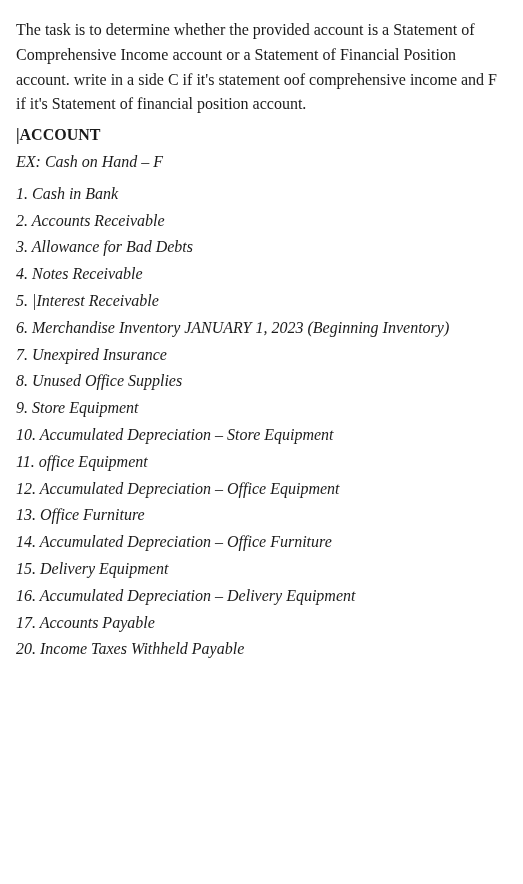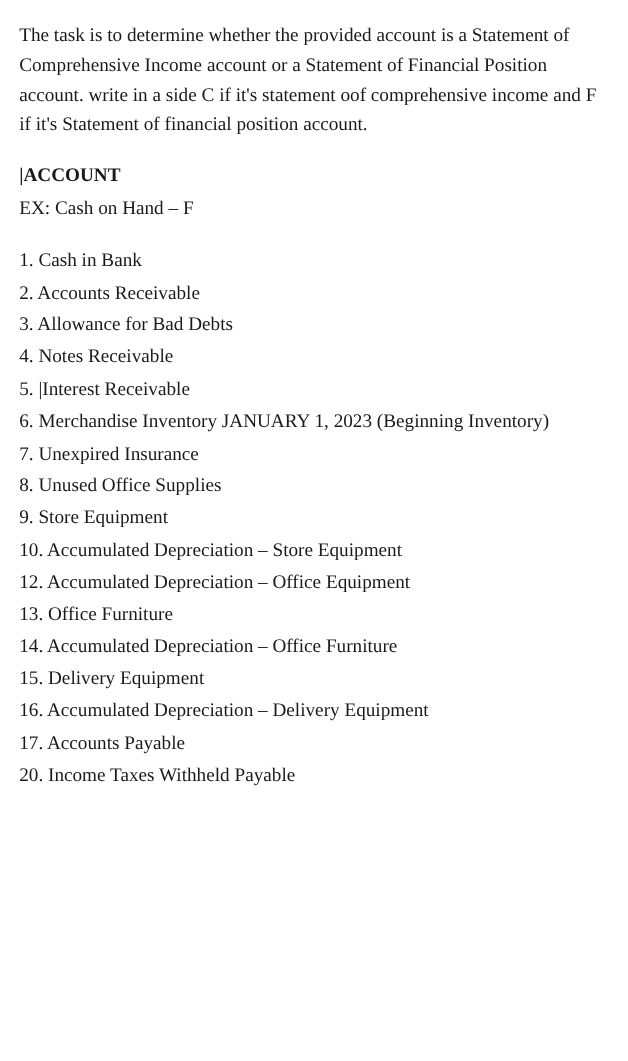--- a/index.html
+++ b/index.html
@@ -13,38 +13,40 @@
       min-height: 884px;
       background-color: #ffffff;
       font-family: 'Times New Roman', Times, serif;
       font-size: 16px;
       color: #1a1a1a;
       padding: 18px 16px 18px 16px;
       line-height: 1.55;
     }
 
     .description {
-      margin-bottom: 18px;
+      margin-bottom: 6px;
     }
 
     .account-list {
       list-style: none;
+      font-style: italic;
     }
 
     .account-list li {
       padding: 1px 0;
     }
 
     .header-label {
       font-weight: bold;
       margin-bottom: 2px;
     }
 
     .example-line {
-      margin-bottom: 18px;
+      margin-bottom: 6px;
+      font-style: italic;
     }
   </style>
 </head>
 <body>
 
 <p class="description">The task is to determine whether the provided account is a Statement of Comprehensive Income account or a Statement of Financial Position account. write in a side C if it's statement oof comprehensive income and F if it's Statement of financial position account.</p>
 
 <p class="header-label">|ACCOUNT</p>
 
 <p class="example-line">EX:   Cash on Hand – F</p>
@@ -53,20 +55,21 @@
 <li>1. Cash in Bank</li>
     <li>2. Accounts Receivable</li>
     <li>3. Allowance for Bad Debts</li>
     <li>4. Notes Receivable</li>
     <li>5. |Interest Receivable</li>
     <li>6. Merchandise Inventory JANUARY 1, 2023 (Beginning Inventory)</li>
     <li>7. Unexpired Insurance</li>
     <li>8. Unused Office Supplies</li>
     <li>9. Store Equipment</li>
     <li>10. Accumulated Depreciation – Store Equipment</li>
+    <li>11. office Equipment</li>
     <li>12. Accumulated Depreciation – Office Equipment</li>
     <li>13. Office Furniture</li>
     <li>14. Accumulated Depreciation – Office Furniture</li>
     <li>15. Delivery Equipment</li>
     <li>16. Accumulated Depreciation – Delivery Equipment</li>
     <li>17.  Accounts Payable</li>
     <li>20. Income Taxes Withheld Payable</li>
   </ul>
 
 </body></html>

